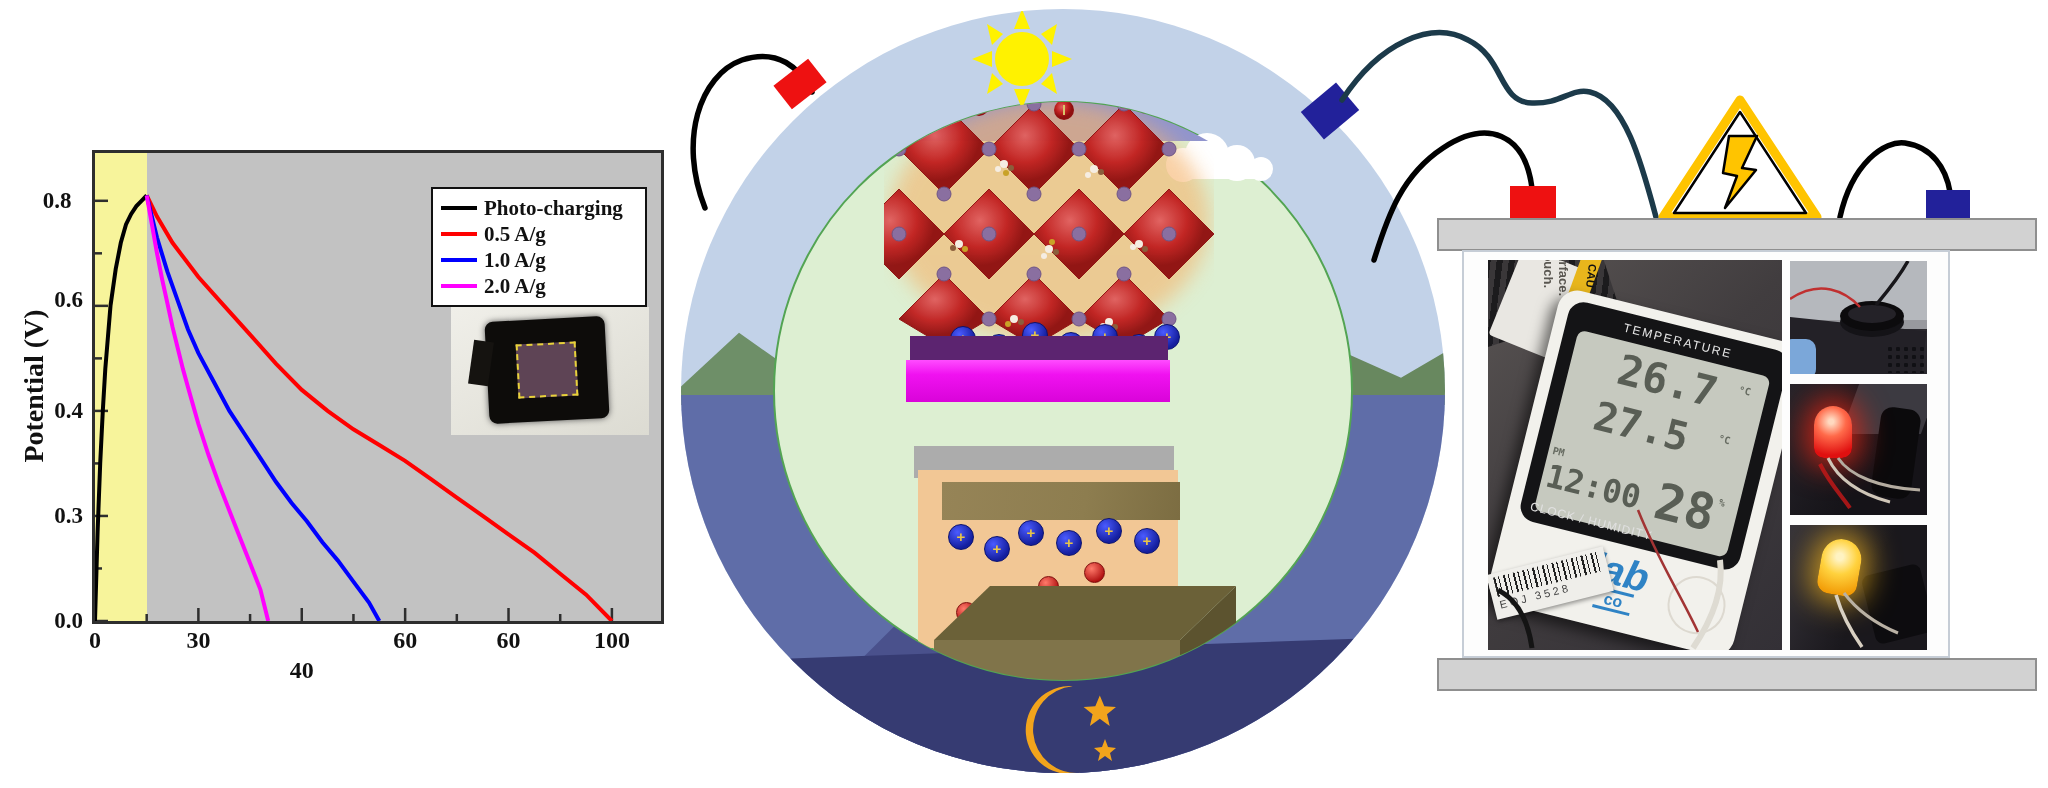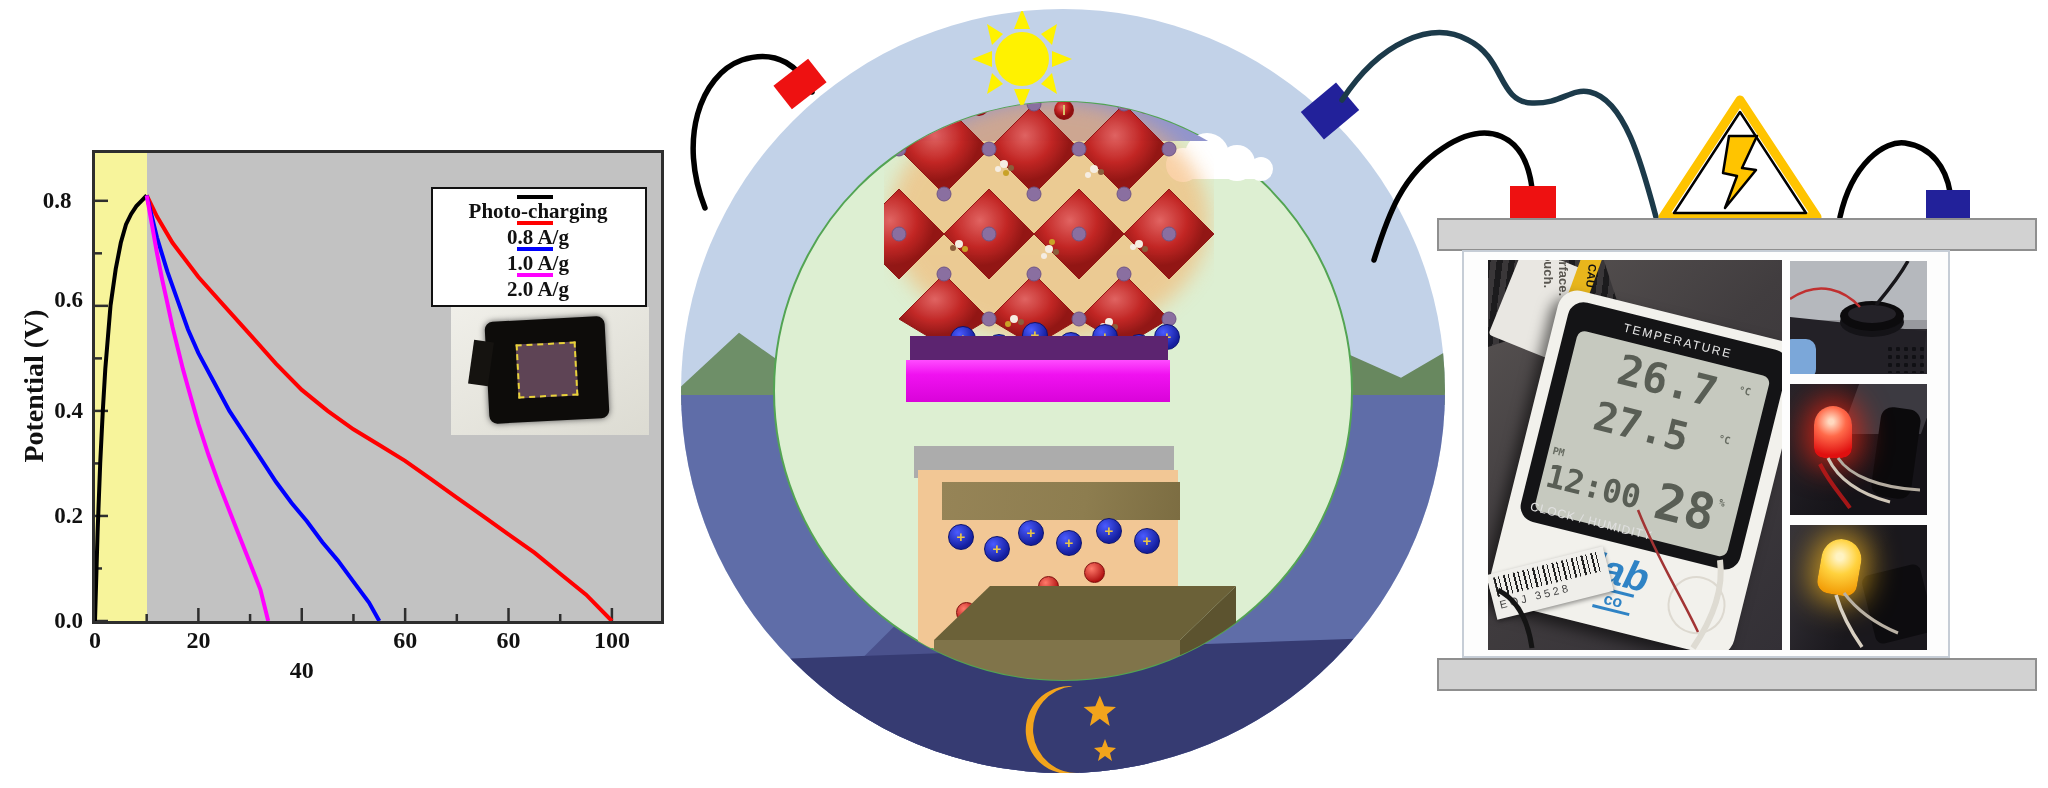--- a/index.html
+++ b/index.html
@@ -5,21 +5,21 @@
   html,body{margin:0;padding:0;background:#ffffff;width:2048px;height:788px;overflow:hidden;
     font-family:"Liberation Sans",sans-serif;}
   .abs{position:absolute;}
   .serif{font-family:"Liberation Serif","DejaVu Serif",serif;font-weight:bold;color:#111;}
   
   #chart-plot{left:92px;top:150px;width:566px;height:468px;background:#c2c2c2;border:3px solid #2e2e2e;}
   #charge-band{left:0;top:0;height:468px;background:#f7f49b;}
   .ytick-label{position:absolute;width:52px;text-align:right;font-size:23px;}
   .xtick-label{position:absolute;width:60px;text-align:center;font-size:24px;}
   #legend{left:336px;top:34px;width:194px;background:#ffffff;border:2.5px solid #111;padding:6px 10px 6px 8px;}
-  .legend-row{display:flex;align-items:center;height:26px;flex-direction:column;}
+  .legend-row{display:flex;align-items:center;height:26px;}
   .legend-swatch{width:36px;height:4px;margin-right:7px;flex:0 0 auto;}
   .legend-text{font-size:21px;white-space:nowrap;}
   
   #circle-outer{left:681px;top:9px;width:764px;height:764px;border-radius:50%;overflow:hidden;background:#c2d2e8;}
   #circle-inner{left:92px;top:92px;width:580px;height:580px;border-radius:50%;overflow:hidden;
      background:#ddefd2;border:2px solid #53a453;box-sizing:border-box;}
   .ion{position:absolute;width:24px;height:24px;border-radius:50%;
      background:radial-gradient(circle at 35% 30%,#4a5bff,#141e9e 70%);border:1px solid #0a1270;
      color:#e8c547;font-weight:bold;font-size:15px;line-height:23px;text-align:center;}
   .anion{position:absolute;width:19px;height:19px;border-radius:50%;
@@ -59,41 +59,41 @@
         <line x1="0" y1="310.42424242424244" x2="7" y2="310.42424242424244" stroke="#2e2e2e" stroke-width="2.5"></line>
         <line x1="0" y1="205.37373737373736" x2="7" y2="205.37373737373736" stroke="#2e2e2e" stroke-width="2.5"></line>
         <line x1="0" y1="100.32323232323233" x2="7" y2="100.32323232323233" stroke="#2e2e2e" stroke-width="2.5"></line>
         <polyline points="0.0,468.0 2.6,378.7 5.2,310.4 7.8,257.9 10.3,215.9 12.9,184.4 15.5,152.8 20.7,116.1 25.8,89.8 31.0,71.4 36.2,60.9 41.4,53.1 46.5,47.8 51.7,42.5" fill="none" stroke="#000000" stroke-width="4"></polyline>
         <polyline points="51.7,42.5 62.0,63.6 77.5,89.8 103.4,124.0 129.2,152.8 155.1,181.7 180.9,210.6 206.8,236.9 232.6,257.9 258.4,276.3 284.3,292.0 310.1,307.8 336.0,326.2 361.8,344.6 387.7,362.9 413.5,381.3 439.4,399.7 465.2,420.7 491.1,441.7 516.9,468.0" fill="none" stroke="#ff0000" stroke-width="4"></polyline>
         <polyline points="51.7,42.5 62.0,84.6 72.4,118.7 82.7,147.6 93.0,176.5 103.4,200.1 118.9,229.0 134.4,257.9 149.9,281.5 165.4,305.2 180.9,328.8 196.4,349.8 211.9,368.2 227.4,389.2 242.9,407.6 258.4,428.6 274.0,449.6 284.3,468.0" fill="none" stroke="#0000ff" stroke-width="4"></polyline>
         <polyline points="51.7,42.5 56.9,71.4 62.0,100.3 67.2,126.6 72.4,150.2 77.5,173.9 82.7,194.9 87.9,215.9 93.0,234.3 98.2,252.6 103.4,271.0 113.7,302.5 124.1,331.4 134.4,357.7 144.7,384.0 155.1,410.2 165.4,436.5 173.2,468.0" fill="none" stroke="#ff00ff" stroke-width="4"></polyline>
       </svg>
     <div class="abs" id="ylabels" style="left:-62px;top:0;width:60px;height:468px;">
         <div class="ytick-label serif" style="right: 10px; top: 455px;">0.0</div>
-        <div class="ytick-label serif" style="right: 10px; top: 349.949px;">0.2</div>
+        <div class="ytick-label serif" style="right: 10px; top: 349.949px;">0.3</div>
         <div class="ytick-label serif" style="right: 10px; top: 244.899px;">0.4</div>
         <div class="ytick-label serif" style="right: 10px; top: 134px;">0.6</div>
         <div class="ytick-label serif" style="right: 10px; top: 34.798px; text-align: center;">0.8</div>
       </div>
     <div class="abs" id="xlabels" style="left:0;top:468px;width:566px;height:40px;">
         <div class="xtick-label serif" style="left: -30px; top: 6px;">0</div>
-        <div class="xtick-label serif" style="left: 73.379px; top: 6px;">20</div>
+        <div class="xtick-label serif" style="left: 73.379px; top: 6px;">30</div>
         <div class="xtick-label serif" style="left: 176.758px; top: 6px; margin-top: 30px;">40</div>
         <div class="xtick-label serif" style="left: 280.137px; top: 6px;">60</div>
         <div class="xtick-label serif" style="left: 383.516px; top: 6px;">60</div>
         <div class="xtick-label serif" style="left: 486.895px; top: 6px;">100</div>
       </div>
     <div class="abs" id="legend">
         <div class="legend-row">
           <span class="legend-swatch" style="background: rgb(0, 0, 0);"></span>
           <span class="legend-text serif">Photo-charging</span>
         </div>
         <div class="legend-row">
           <span class="legend-swatch" style="background: rgb(255, 0, 0);"></span>
-          <span class="legend-text serif">0.8 A/g</span>
+          <span class="legend-text serif">0.5 A/g</span>
         </div>
         <div class="legend-row">
           <span class="legend-swatch" style="background: rgb(0, 0, 255);"></span>
           <span class="legend-text serif">1.0 A/g</span>
         </div>
         <div class="legend-row">
           <span class="legend-swatch" style="background: rgb(255, 0, 255);"></span>
           <span class="legend-text serif">2.0 A/g</span>
         </div>
       </div>

